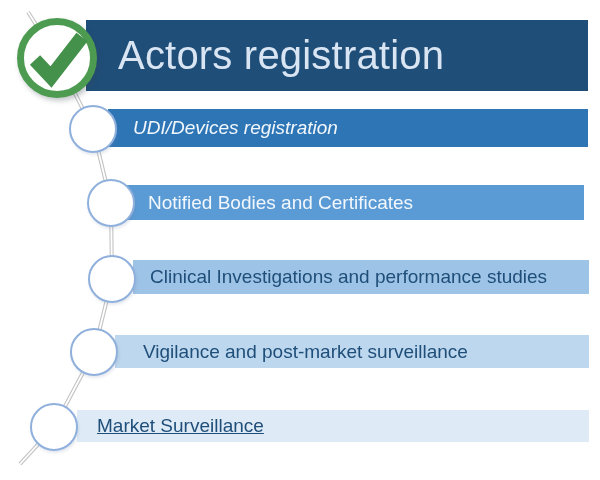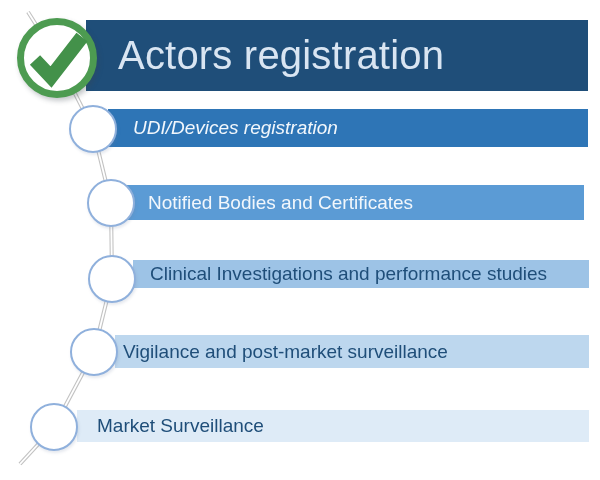--- a/index.html
+++ b/index.html
@@ -9,22 +9,22 @@
   }
   
   .connector-svg{position:absolute;left:0;top:0;width:600px;height:480px;z-index:2;}
   
   .bar{position:absolute;display:flex;align-items:center;box-sizing:border-box;z-index:1;}
   .title-bar{left:86px;top:20px;width:502px;height:71px;padding-left:32px;
     font-size:40px;letter-spacing:0.2px;}
   .step-bar{font-size:19px;}
   .step-1{left:108px;top:109px;width:480px;height:38px;padding-left:25px;}
   .step-2{left:124px;top:185px;width:460px;height:35px;padding-left:24px;}
-  .step-3{left:133px;top:260px;width:456px;height:28px;padding-left:17px;}
-  .step-4{left:115px;top:335px;width:474px;height:33px;padding-left:8px;}
+  .step-3{left:133px;top:260px;width:456px;height:34px;padding-left:17px;}
+  .step-4{left:115px;top:335px;width:474px;height:33px;padding-left:28px;}
   .step-5{left:77px; top:410px;width:512px;height:32px;padding-left:20px;}
   
   .node{position:absolute;width:48px;height:48px;border-radius:50%;
     background:#ffffff;border:2px solid #8FB0DC;box-sizing:border-box;z-index:3;
     box-shadow:1px 2px 3px rgba(110,130,160,0.18);}
   .node-1{left:69px;top:105px;}
   .node-2{left:87px;top:179px;}
   .node-3{left:88px;top:255px;}
   .node-4{left:70px;top:328px;}
   .node-5{left:30px;top:403px;}
@@ -49,21 +49,21 @@
   </div>
   <div class="bar step-bar step-2" style="background: rgb(91, 155, 213); color: rgb(242, 247, 252);">
     <span class="label">Notified Bodies and Certificates</span>
   </div>
   <div class="bar step-bar step-3" style="background: rgb(157, 195, 230); color: rgb(31, 78, 121);">
     <span class="label">Clinical Investigations and performance studies</span>
   </div>
   <div class="bar step-bar step-4" style="background: rgb(189, 215, 238); color: rgb(31, 78, 121);">
     <span class="label">Vigilance and post-market surveillance</span>
   </div>
-  <div class="bar step-bar step-5" style="background: rgb(222, 235, 247); color: rgb(31, 78, 121);">
+  <div class="bar step-bar step-5" style="background: rgb(222, 235, 247); color: rgb(31, 78, 121); text-decoration: underline;">
     <span class="label">Market Surveillance</span>
   </div>
 
   <svg class="connector-svg" viewBox="0 0 600 480" xmlns="http://www.w3.org/2000/svg">
     <polyline class="connector-outer" points="28,12 57,58 93,129 111,203 112,279 94,352 54,427 20,464" fill="none" stroke="#C3C3C3" stroke-width="4"></polyline>
     <polyline points="28,12 57,58 93,129 111,203 112,279 94,352 54,427 20,464" fill="none" stroke="#FFFFFF" stroke-width="1.8"></polyline>
   </svg>
 
   <div class="node node-1" style="border-color: rgb(143, 176, 220);"></div>
   <div class="node node-2" style="border-color: rgb(143, 176, 220);"></div>

